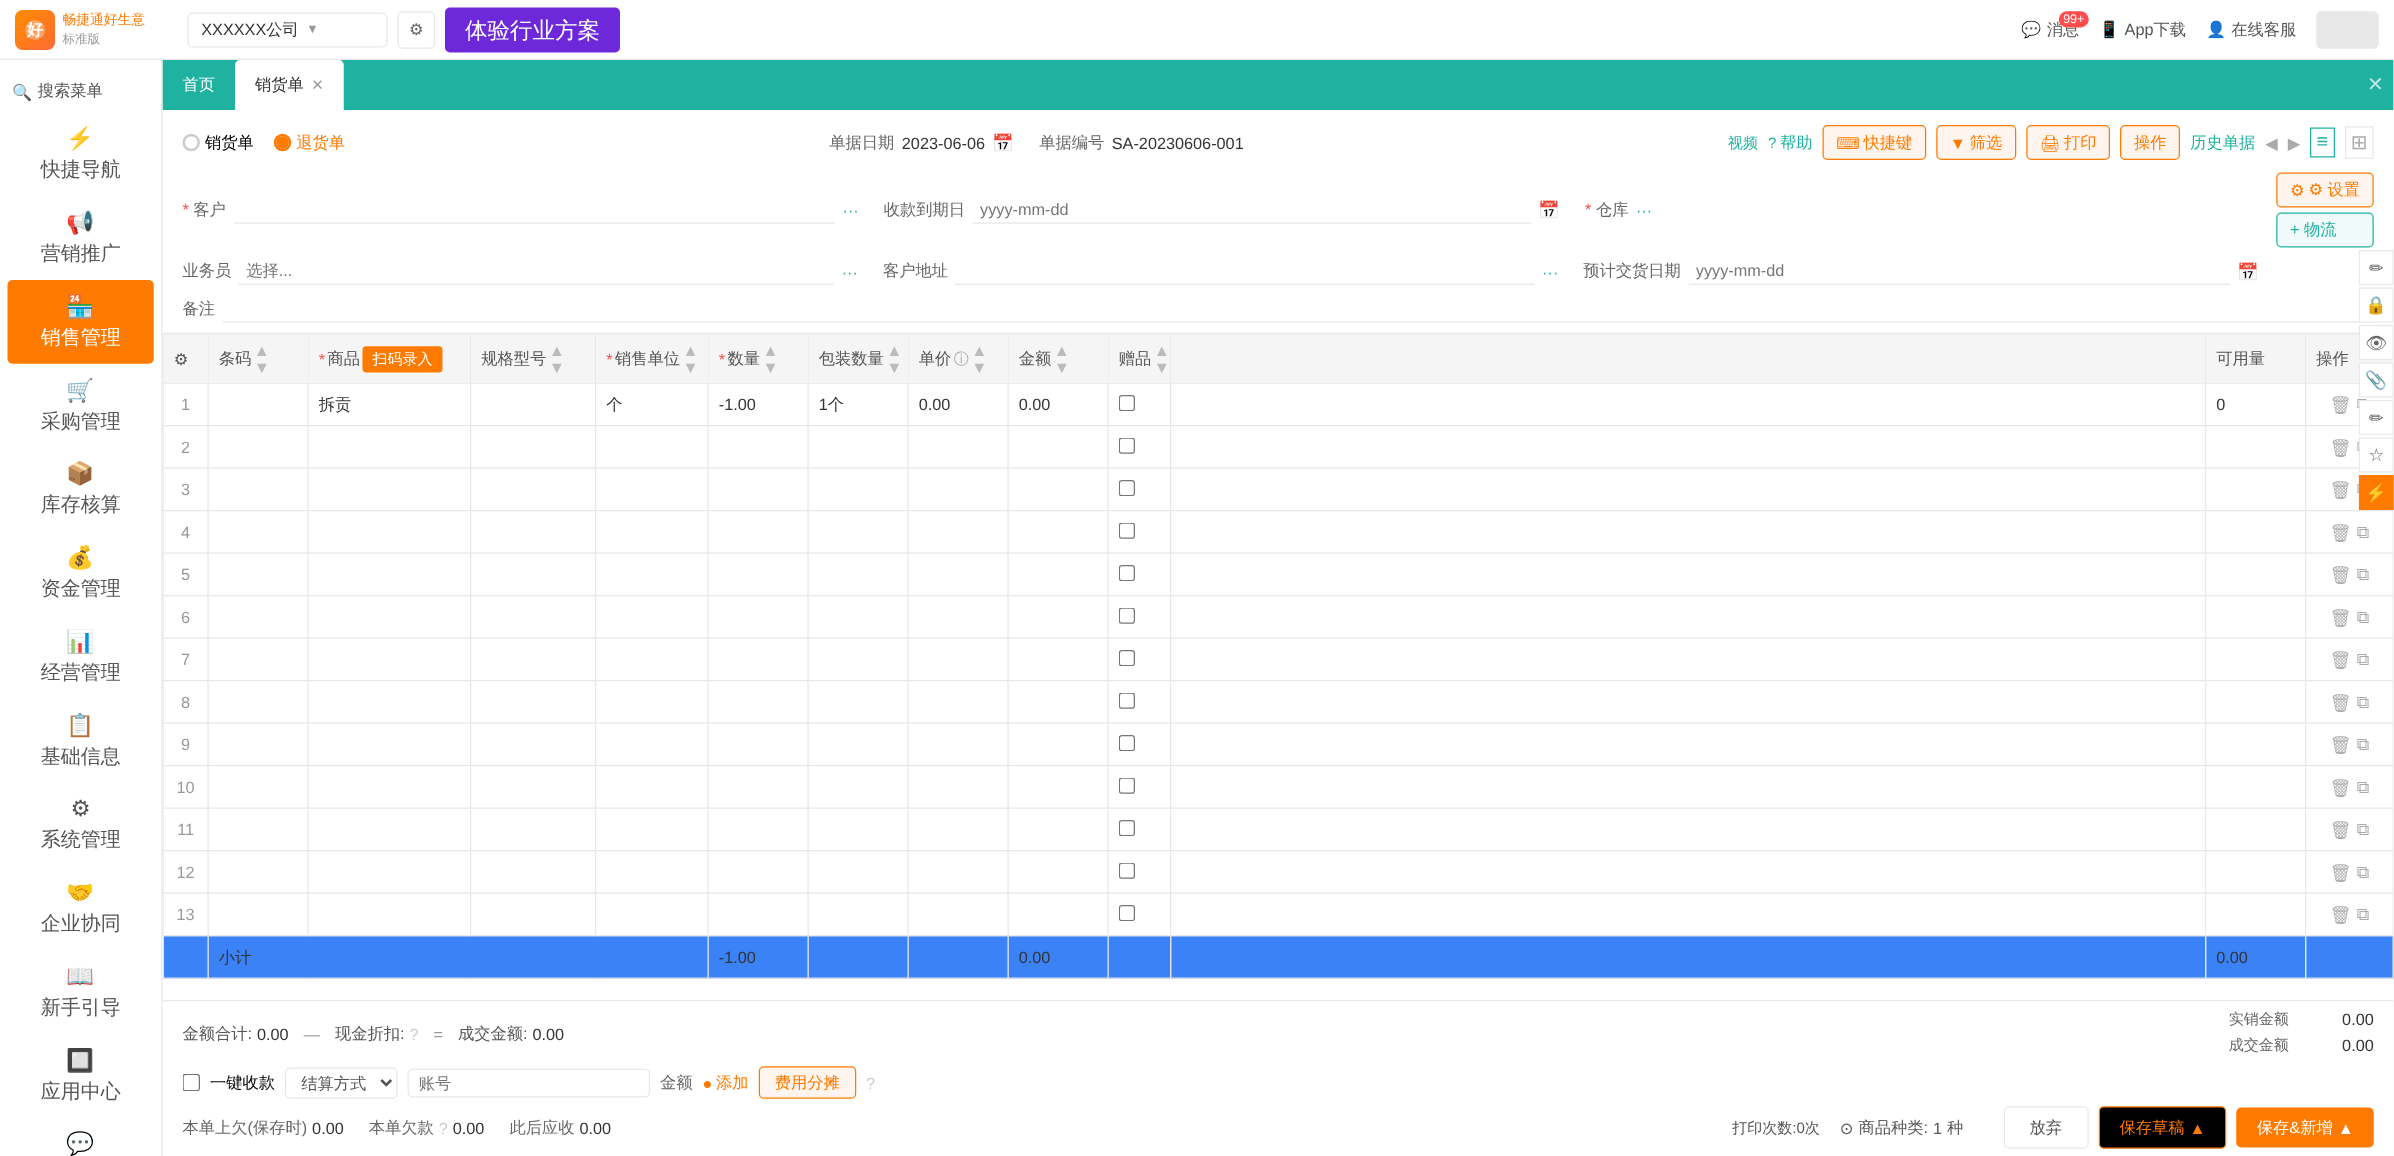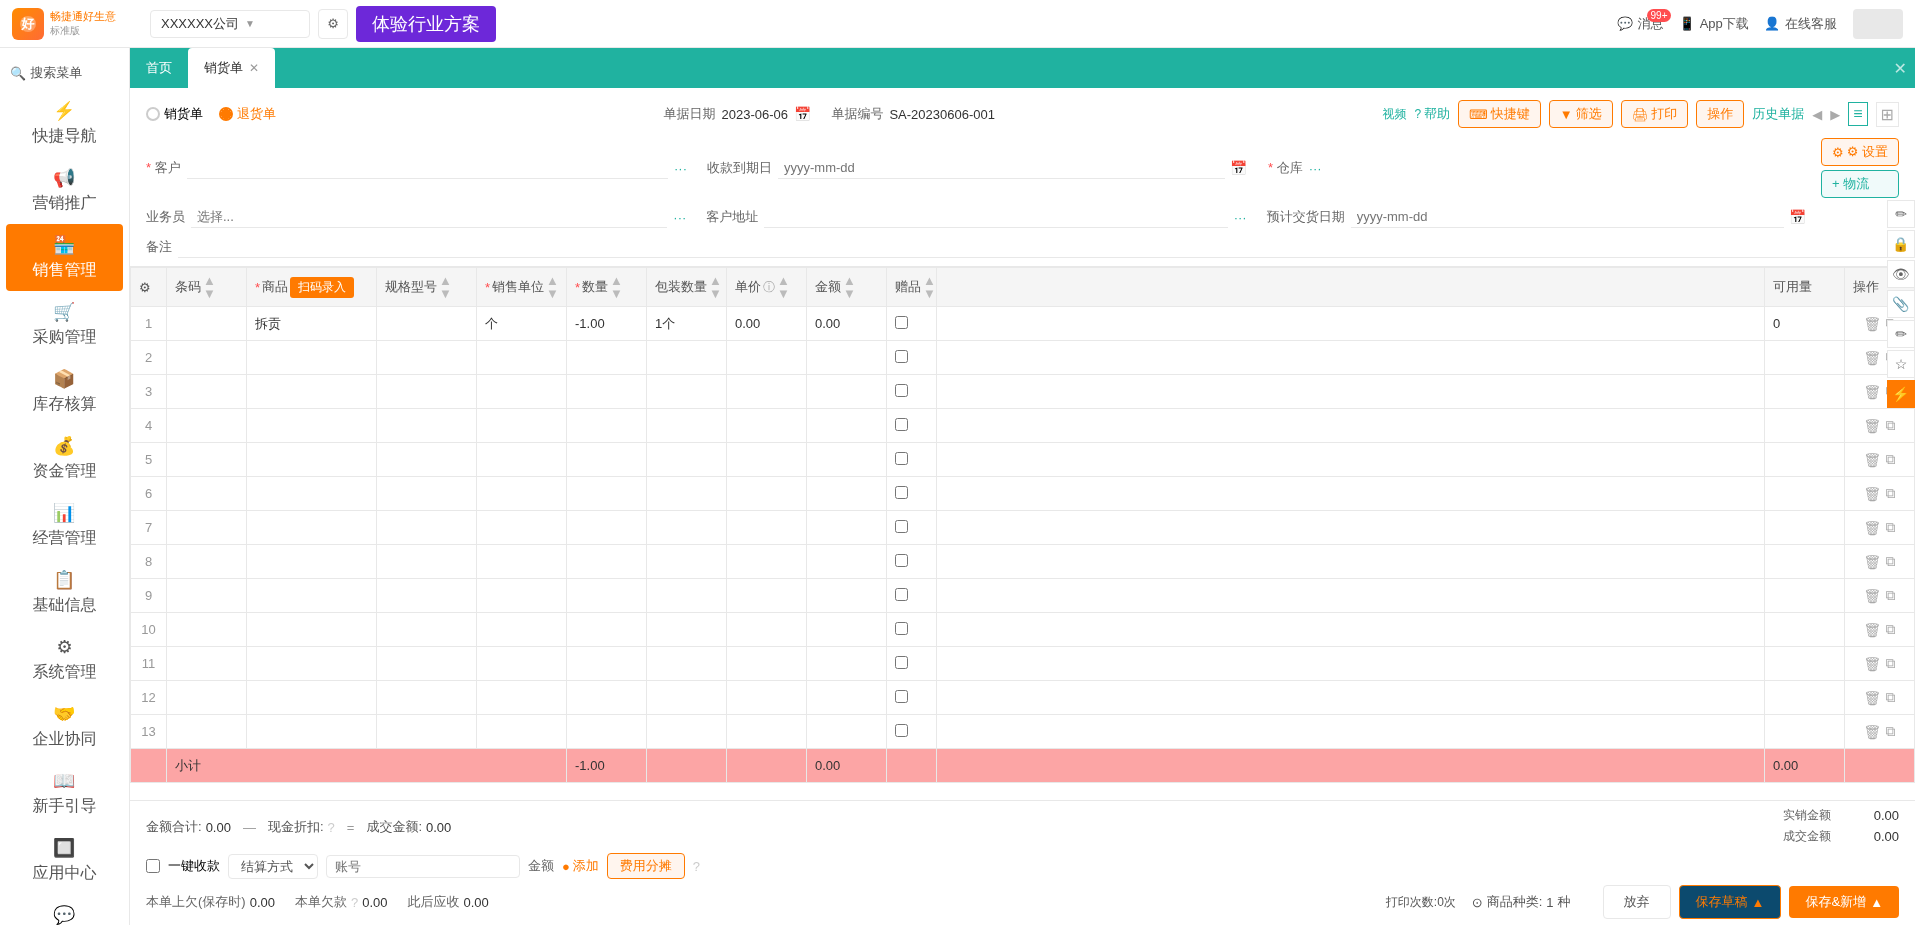--- a/index.html
+++ b/index.html
@@ -385,21 +385,21 @@
       background: #ff7a00;
       color: white;
       border: none;
       border-radius: 3px;
       padding: 2px 8px;
       font-size: 12px;
       cursor: pointer;
     }
     .cell-red { color: #ff4d4f; }
     .subtotal-row td {
-      background: #fca5a5;
+      background: #3b82f6;
       font-weight: 500;
     }
     .cell-ops {
       display: flex;
       gap: 4px;
       align-items: center;
       justify-content: center;
     }
     .op-icon {
       cursor: pointer;
@@ -514,21 +514,21 @@
       border-radius: 4px;
       color: #555;
       background: #fff;
       cursor: pointer;
     }
     .draft-btn {
       padding: 7px 16px;
       border: 1px solid #ff7a00;
       border-radius: 4px;
       color: #ff7a00;
-      background: #0c4a6e;
+      background: #000000;
       cursor: pointer;
       display: flex;
       align-items: center;
       gap: 4px;
     }
     .save-new-btn {
       padding: 7px 16px;
       background: #ff7a00;
       border: none;
       border-radius: 4px;

